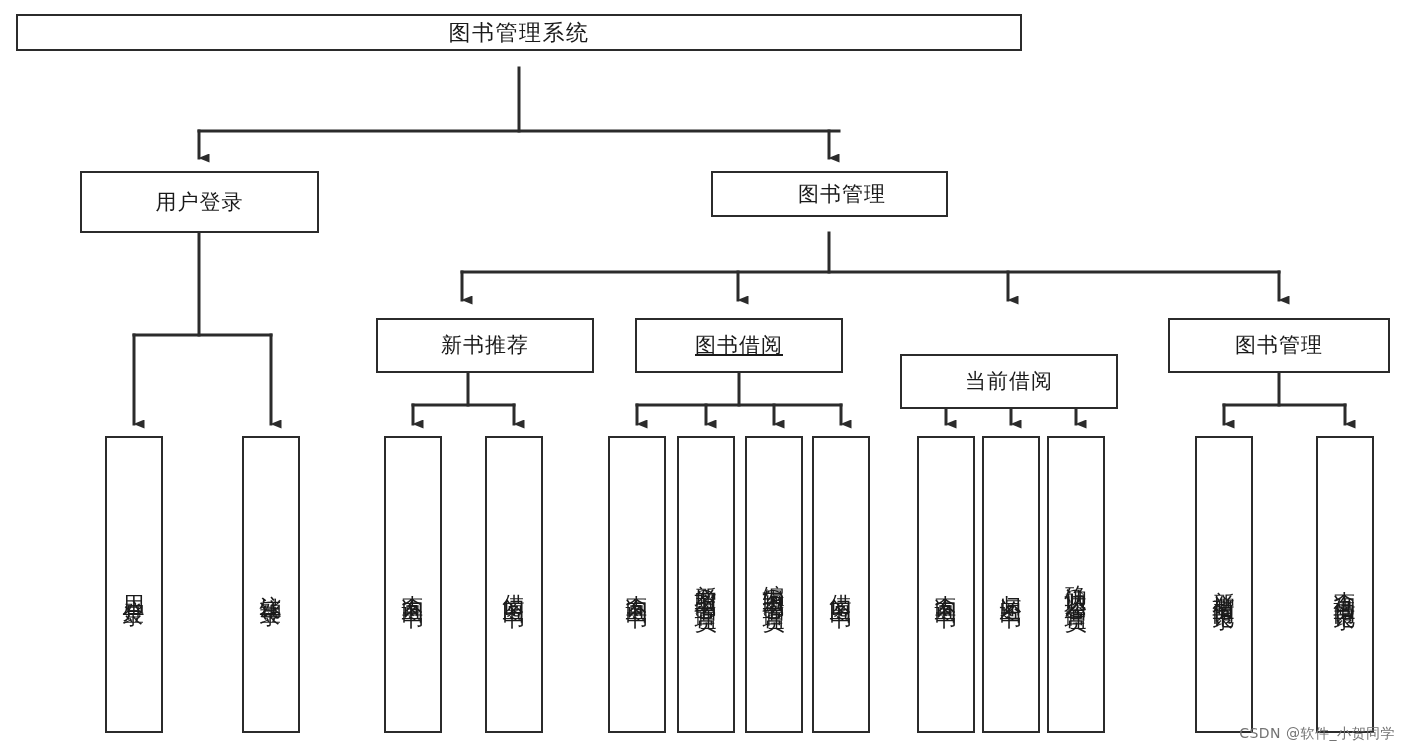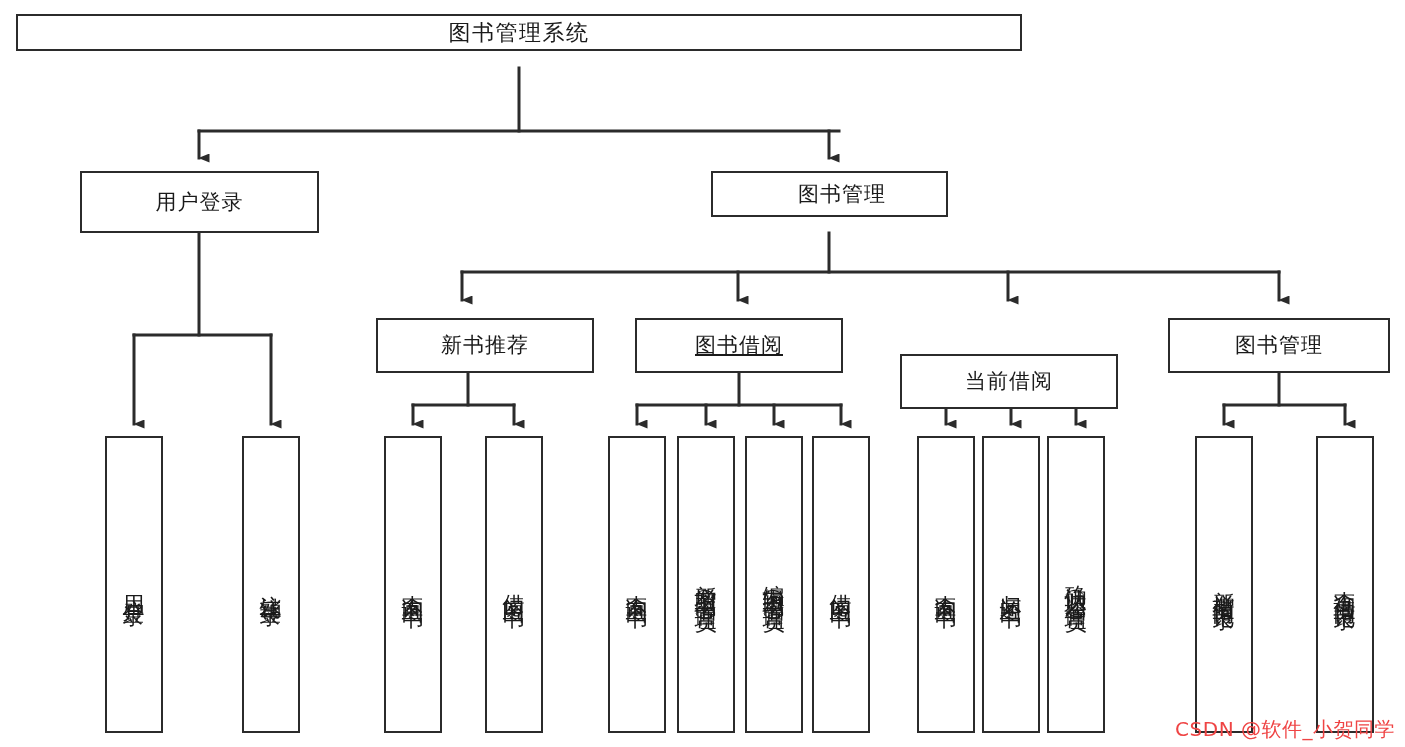--- a/index.html
+++ b/index.html
@@ -53,22 +53,22 @@
   .node.vert > span{
     display:block;
     writing-mode:vertical-rl;
     text-orientation:upright;
     line-height:1.05;
   }
   .watermark{
     position:absolute;
     right:10px;
     bottom:4px;
-    font-size:20px;
-    color:#ef4444;
+    font-size:14px;
+    color:#737373;
     letter-spacing:0.5px;
     white-space:nowrap;
     font-family:"DejaVu Sans","Liberation Sans",sans-serif;
     margin-top:28px;
   }
 </style>
 </head>
 <body>
 
 <div id="canvas">

